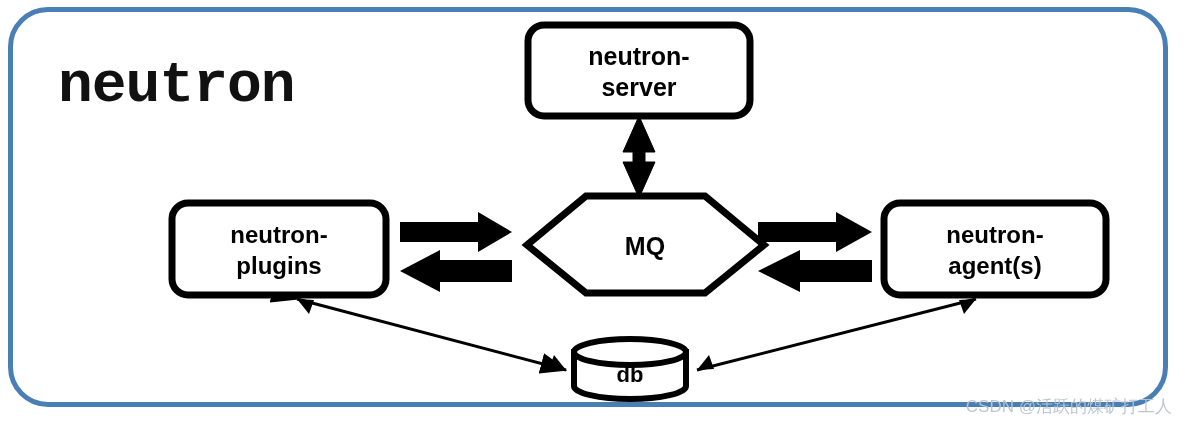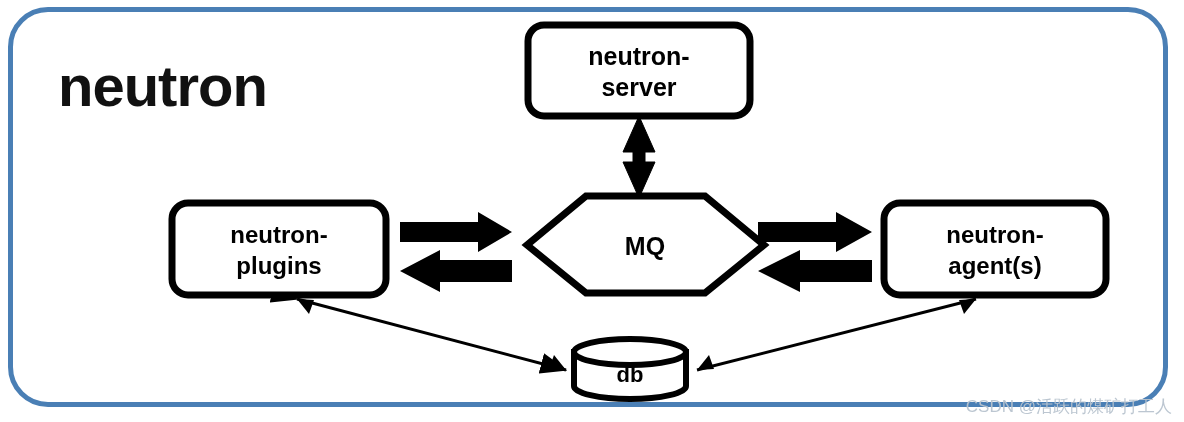--- a/index.html
+++ b/index.html
@@ -39,21 +39,21 @@
     font-family: "Liberation Sans", sans-serif;
     font-weight: bold;
     fill: #000000;
     text-anchor: middle;
     dominant-baseline: middle;
   }
   #section-title {
     position: absolute;
     left: 58px;
     top: 56px;
-    font-family: Liberation Sans, sans-serif;
+    font-family: Liberation Mono, monospace;
     font-weight: bold;
     font-size: 58px;
     line-height: 60px;
     color: #111111;
     letter-spacing: -1px;
     white-space: nowrap;
   }
   #watermark {
     position: absolute;
     right: 12px;

